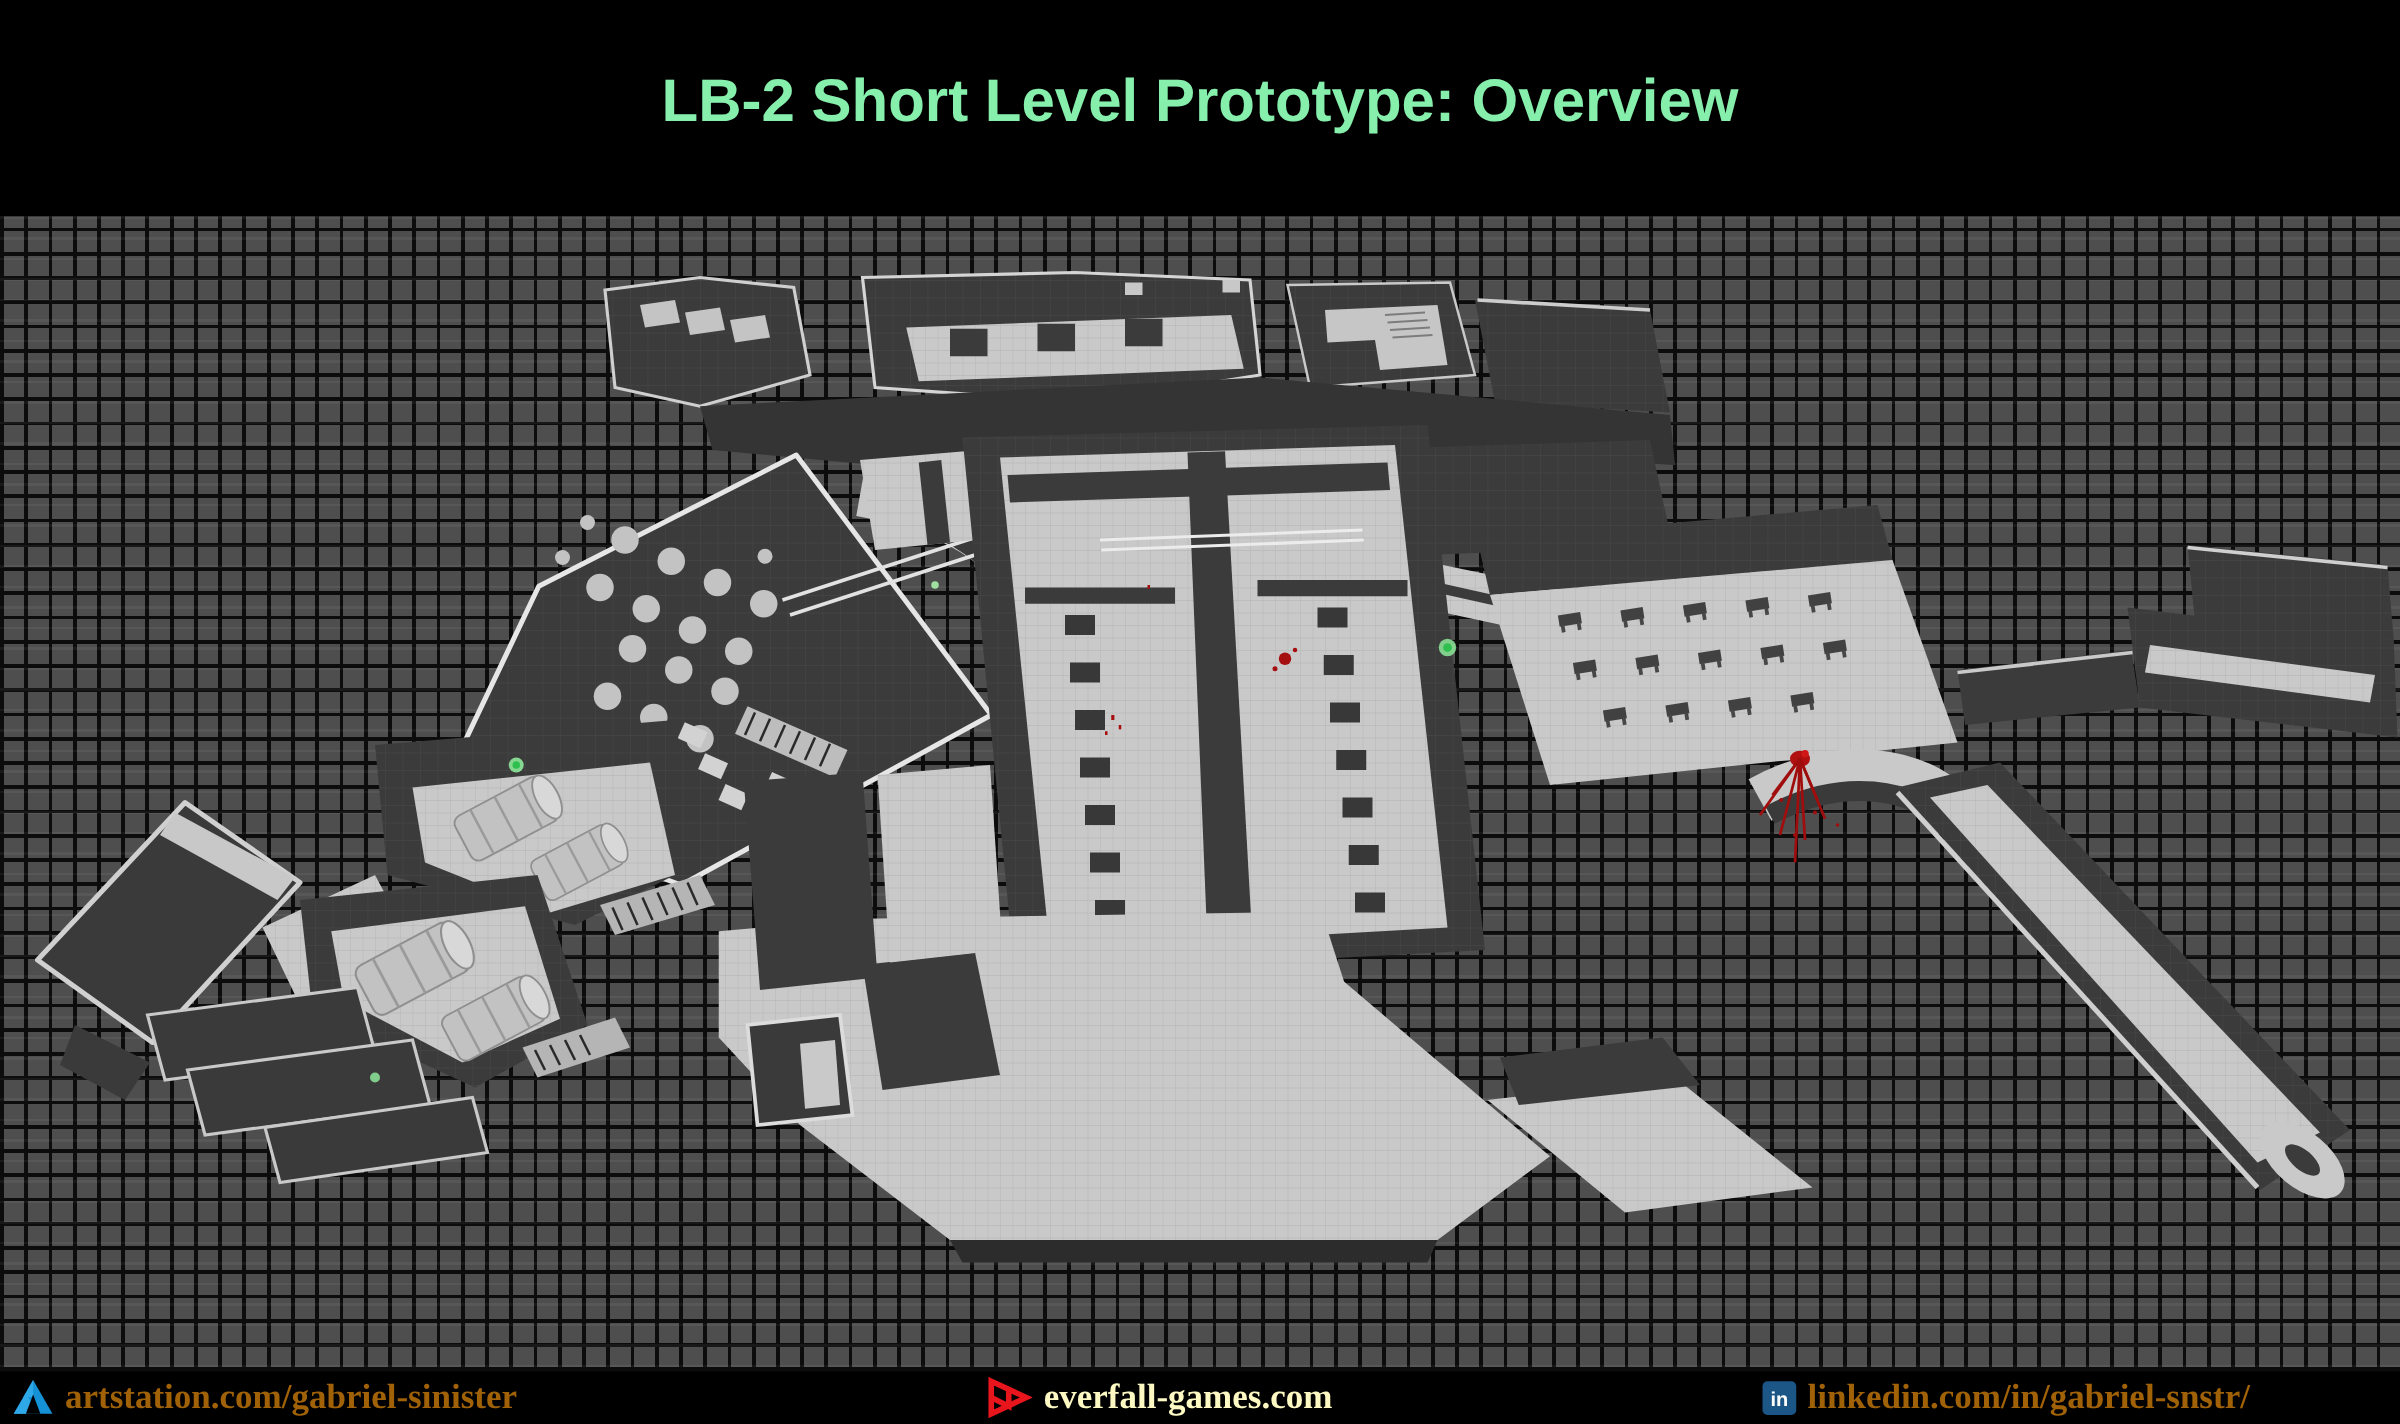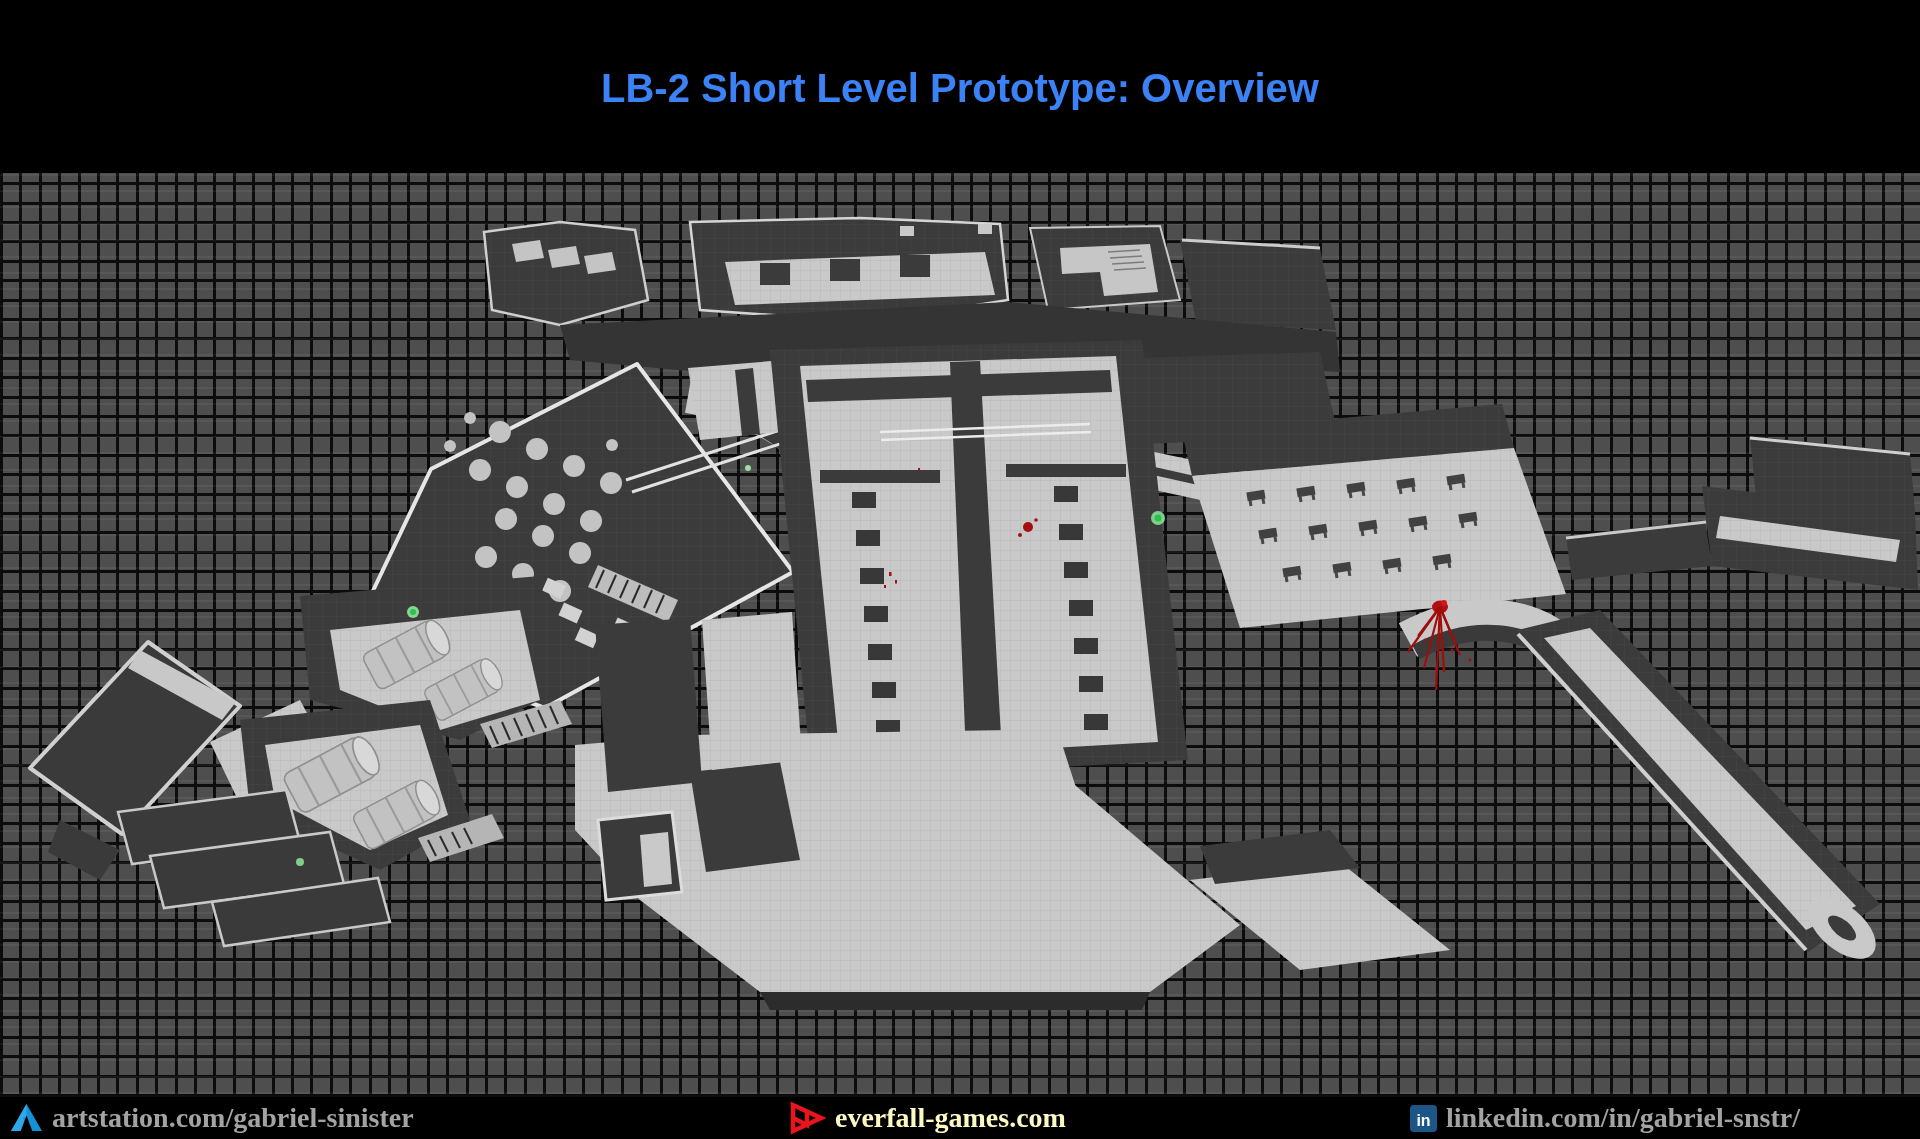--- a/index.html
+++ b/index.html
@@ -1,37 +1,37 @@
 <!DOCTYPE html>
 <html><head>
 <meta charset="utf-8">
 <style>
   html,body{margin:0;padding:0;background:#000;}
   .stage{position:relative;width:1920px;height:1139px;background:#000;overflow:hidden;
          font-family:"Liberation Sans",sans-serif;}
   
   .header{position:absolute;left:0;top:0;width:1920px;height:173px;background:#000;}
-  .title{position:absolute;left:960px;top:66px;transform:translateX(-50%);
-         white-space:nowrap;color:#3b82f6;font-weight:700;font-size:40px;
+  .title{position:absolute;left:960px;top:54px;transform:translateX(-50%);
+         white-space:nowrap;color:#86efac;font-weight:700;font-size:48px;
          font-family:"Liberation Sans",sans-serif;letter-spacing:0px;}
   
   .map-area{position:absolute;left:0;top:173px;width:1920px;height:924px;
     background-color:#4e4e4e;
     background-image:
       repeating-linear-gradient(0deg, rgba(255,255,255,0.05) 3px, rgba(255,255,255,0.05) 5px, transparent 5px, transparent 19.4px),
       repeating-linear-gradient(90deg, #0c0c0c 0, #0c0c0c 3px, transparent 3px, transparent 19.4px),
       repeating-linear-gradient(0deg, #0c0c0c 0, #0c0c0c 3px, transparent 3px, transparent 19.4px);
   }
   .level{position:absolute;left:0;top:0;}
   
   .footer{position:absolute;left:0;top:1097px;width:1920px;height:42px;background:#000;}
   .flink{position:absolute;top:0;height:42px;display:flex;align-items:center;gap:9px;
          text-decoration:none;cursor:pointer;}
   .flink .ftext{font-family:"Liberation Serif",serif;font-weight:700;font-size:28px;
-         color:#a3a3a3;white-space:nowrap;line-height:42px;}
+         color:#a16207;white-space:nowrap;line-height:42px;}
   .flink.everfall .ftext{color:#fef9c3;}
   .fg-artstation{left:10px;}
   .fg-everfall{left:788px;}
   .fg-linkedin{left:1410px;}
   .li-badge{width:27px;height:27px;border-radius:4px;background:#1b5687;display:flex;
          align-items:flex-end;justify-content:center;}
   .li-badge span{color:#fff;font-weight:700;font-size:16px;line-height:23px;
          font-family:"Liberation Sans",sans-serif;}
 </style>
 </head>

